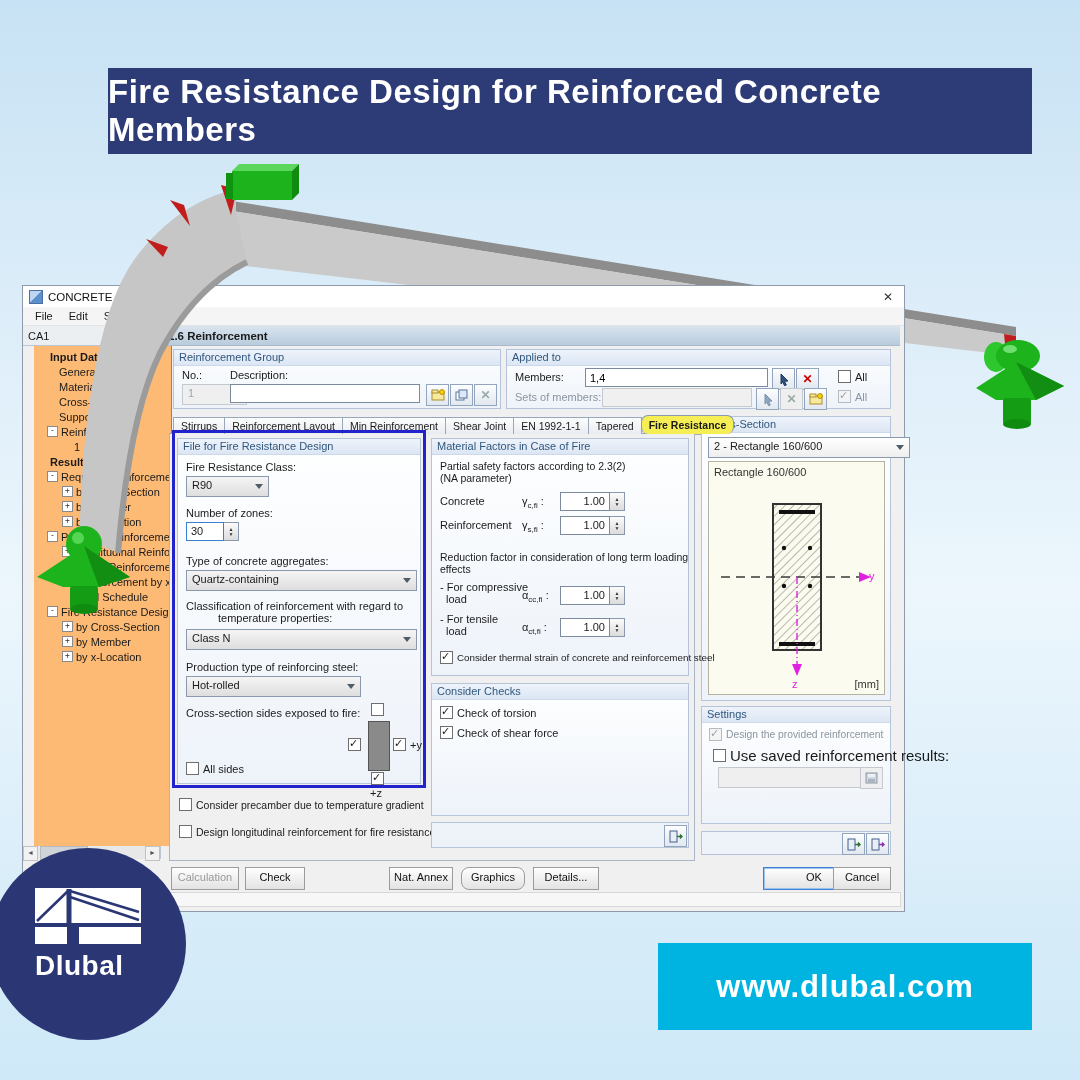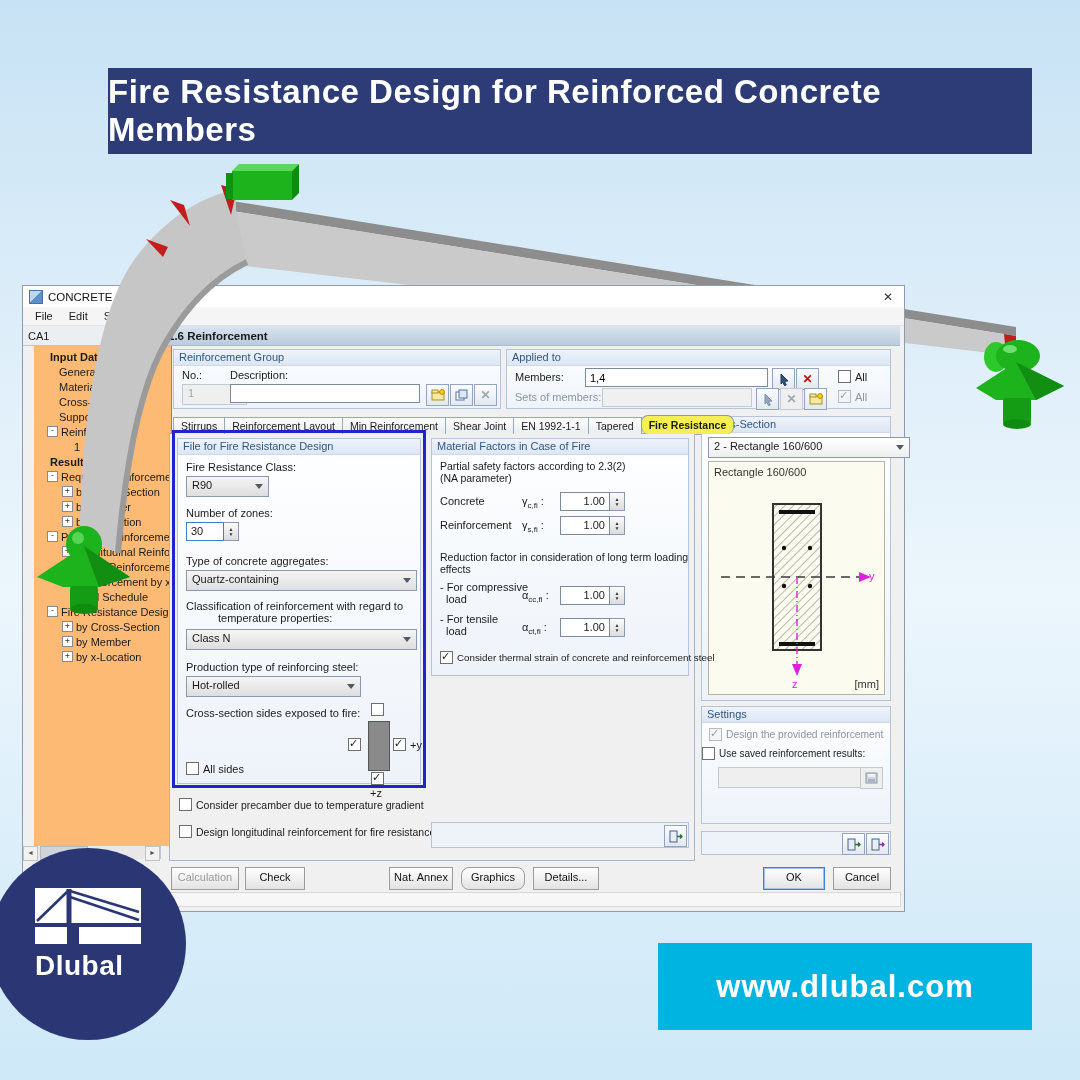--- a/index.html
+++ b/index.html
@@ -61,21 +61,21 @@
   
   #tabs{left:150px;top:131px;height:17px;display:flex;align-items:flex-end;z-index:3;}
   .tab{height:16px;border:1px solid #98a8bc;border-bottom:0;background:linear-gradient(#fdfdfd,#e8ecf1);font-size:10.5px;line-height:16px;padding:0 7px;margin-right:-1px;white-space:nowrap;}
   .tab.active{background:#f5ef55;font-weight:bold;height:18px;line-height:18px;border-color:#8a99ad;border-radius:7px;}
   .navbtn{position:absolute;width:14px;height:14px;border:1px solid #9aa8ba;background:#f0f2f5;font-size:7px;line-height:13px;text-align:center;color:#334;}
   #contentframe{left:146px;top:147px;width:526px;height:428px;border:1px solid #a8b6c8;border-top:1px solid #98a8bc;background:#f0f0f0;}
   #bluframe{left:149px;top:144px;width:254px;height:358px;border:3px solid #2323cc;z-index:6;background:transparent;pointer-events:none;}
   
   .btn{position:absolute;height:21px;border:1px solid #9c9c9c;background:linear-gradient(#fefefe,#e3e3e3);font-size:11px;line-height:19px;text-align:center;color:#111;}
   .btn.dis{color:#9a9a9a;}
-  .btn.def{border:1px solid #3f7fd6;box-shadow:0 0 0 1px #9cc3ef inset;}
+  .btn.def{border:1px solid #3f7fd6;box-shadow:0 0 0 1px #9cc3ef inset;padding-left:20px;}
   #statusstrip{left:4px;top:606px;width:874px;height:15px;background:#f7f7f7;border:1px solid #d8d8d8;}
   
   #logo{left:-10px;top:848px;width:196px;height:192px;background:#2b3775;border-radius:50%;z-index:40;}
   #logo .lrect{position:absolute;left:45px;top:40px;width:106px;height:35px;background:#fff;}
   #logo .lbar{position:absolute;left:45px;top:79px;width:106px;height:17px;background:#fff;}
   #logo .lsq{position:absolute;left:32px;top:-4px;width:12px;height:25px;background:#2b3775;}
   #logo .ltext{position:absolute;left:45px;top:102px;color:#fff;font-size:28px;font-weight:bold;letter-spacing:.5px;}
   #urlbanner{left:658px;top:943px;width:374px;height:87px;background:#00b4e2;display:flex;align-items:center;justify-content:center;z-index:40;}
   #urlbanner span{color:#fff;font-size:31px;font-weight:bold;letter-spacing:1px;}
   .sidebox{position:absolute;width:20px;height:48px;background:#8a8a8a;border:1px solid #555;}
@@ -387,20 +387,31 @@
             <span>▲</span>
             <span>▼</span>
           </div>
       </div>
       <div class="cbrow" style="left:8px;top:212px;font-size:9.8px;">
           <span class="cb on"></span>
           <span>Consider thermal strain of concrete and reinforcement steel</span>
         </div>
     </div>
 
+    <div class="abs panel" style="left:408px;top:397px;width:258px;height:133px;z-index:4;">
+      <div class="ph">Consider Checks</div>
+      <div class="cbrow" style="left:8px;top:22px;">
+          <span class="cb on"></span>
+          <span>Check of torsion</span>
+        </div>
+      <div class="cbrow" style="left:8px;top:42px;">
+          <span class="cb on"></span>
+          <span>Check of shear force</span>
+        </div>
+    </div>
     <div class="abs panel" style="left:408px;top:536px;width:258px;height:26px;z-index:4;background:#eef3fa;">
       <div class="ibtn" style="left:232px;top:2px;">
         <svg width="14" height="13">
             <rect x="1" y="1" width="7" height="11" fill="#e8eef6" stroke="#44618c"></rect>
             <path d="M8,6.5 L13,6.5 M11,4.5 L13,6.5 L11,8.5" stroke="#2f6f2f" fill="none" stroke-width="1.4"></path>
           </svg>
       </div>
     </div>
 
     <div class="abs panel" style="left:678px;top:130px;width:190px;height:285px;">
@@ -431,21 +442,21 @@
         <div class="lbl" style="right:5px;bottom:4px;left:auto;color:#333;">[mm]</div>
       </div>
     </div>
 
     <div class="abs panel" style="left:678px;top:420px;width:190px;height:118px;">
       <div class="ph">Settings</div>
       <div class="cbrow dim" style="left:7px;top:21px;font-size:10.3px;">
           <span class="cb dis on"></span>
           <span>Design the provided reinforcement</span>
         </div>
-      <div class="cbrow" style="left:0;top:40px;font-size:10px;align-items:center;">
+      <div class="cbrow" style="left:11px;top:40px;font-size:15px;align-items:center;">
           <span class="cb"></span>
           <span>Use saved reinforcement results:</span>
         </div>
       <div class="combo dis" style="left:16px;top:60px;width:138px;"></div>
       <div class="ibtn dis" style="left:158px;top:60px;">
         <svg width="13" height="12">
             <rect x="1" y="1" width="11" height="10" fill="#cfd6de" stroke="#8b98a8"></rect>
             <rect x="3" y="2" width="7" height="3" fill="#eef1f5"></rect>
             <rect x="3" y="7" width="7" height="3" fill="#aab4c0"></rect>
           </svg>

